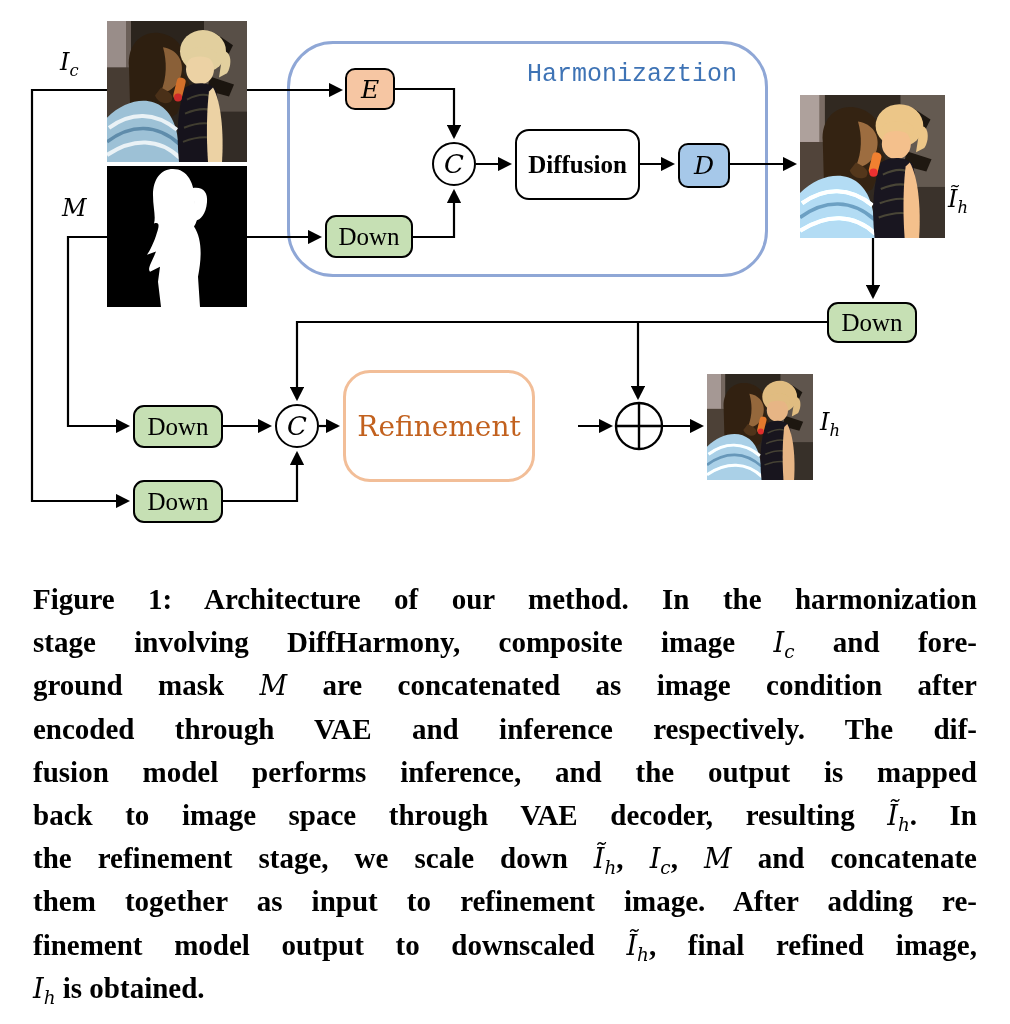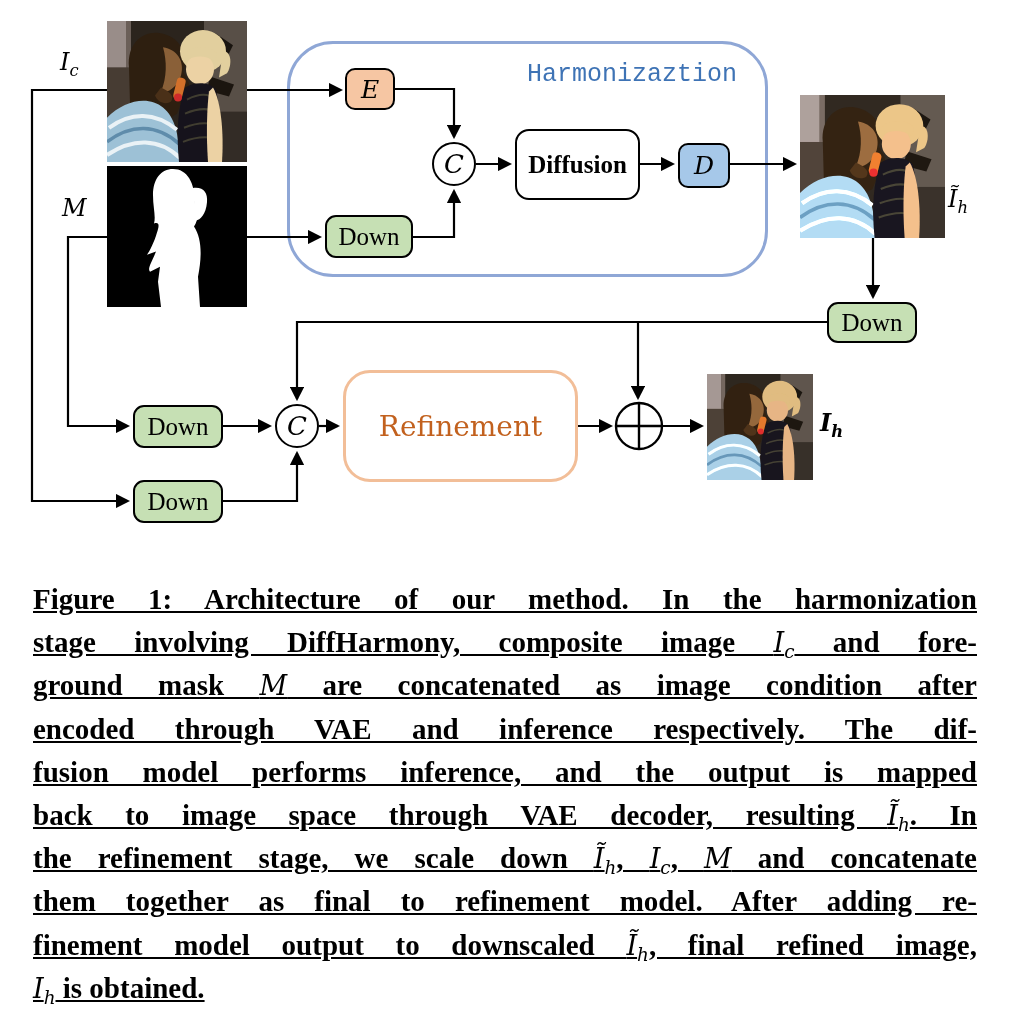--- a/index.html
+++ b/index.html
@@ -7,21 +7,21 @@
        font-family:"Liberation Serif",serif;color:#000;}
   .fig{position:absolute;left:0;top:0;width:1010px;height:560px;}
   .wires{position:absolute;left:0;top:0;width:1010px;height:560px;z-index:1;}
   .abs{position:absolute;box-sizing:border-box;}
 
   
   .stage1{left:287px;top:41px;width:481px;height:236px;border:3px solid var(--stage1-border,#8fa7d6);
           border-radius:46px;z-index:0;}
   .stage1-title{left:527px;top:60px;font-family:Liberation Mono, monospace;font-size:25px;
           color:var(--stage1-title,#3e73b5);white-space:nowrap;z-index:2;}
-  .stage2{left:343px;top:370px;width:235px;height:112px;border:3px solid var(--stage2-border,#f2be98);
+  .stage2{left:343px;top:370px;width:192px;height:112px;border:3px solid var(--stage2-border,#f2be98);
           border-radius:27px;background:#fff;z-index:0;}
   .stage2-title{position:absolute;left:0;top:0;width:100%;height:100%;display:flex;align-items:center;
           justify-content:center;font-family:"DejaVu Serif",serif;font-size:28px;
           color:var(--stage2-title,#c2611e);}
 
   
   .node{display:flex;align-items:center;justify-content:center;background:#fff;
         border:2.3px solid #000;z-index:2;font-size:25px;}
   .enc{left:345px;top:68px;width:50px;height:42px;border-radius:10px;
        background:var(--encoder-fill,#f6c6a3);font-style:italic;font-family:"DejaVu Serif",serif;}
@@ -40,21 +40,21 @@
 
   
   .photo{position:absolute;z-index:2;}
   .io-label{position:absolute;z-index:2;font-family:"DejaVu Serif",serif;font-style:italic;
             font-size:24px;white-space:nowrap;}
   .io-label sub,.math sub{font-size:68%;font-style:italic;line-height:0;}
 
   
   .caption{position:absolute;left:33px;top:578px;width:944px;font-weight:bold;
            font-size:29px;line-height:43.2px;z-index:2;}
-  .cap-line{text-align:justify;text-align-last:justify;white-space:normal;text-decoration:underline;}
+  .cap-line{text-align:justify;text-align-last:justify;white-space:normal;}
   .cap-line.last{text-align-last:left;}
   .math{font-style:italic;font-weight:normal;font-family:"DejaVu Serif",serif;font-size:27px;}
 </style>
 </head>
 <body>
 
 <div class="fig">
 
   <svg class="wires" viewBox="0 0 1010 560">
     <defs>
@@ -197,27 +197,27 @@
     <path d="M77,106 C92,100 105,100 111,106" stroke="#403d30" stroke-width="2" fill="none"></path>
     <path d="M76,120 C92,114 106,114 111,120" stroke="#403d30" stroke-width="2" fill="none"></path>
     <path d="M106,66 C114,80 117,110 115,140 L101,140 C99,112 100,86 102,70 Z" fill="var(--skin)"></path>
     <rect x="68" y="56" width="9" height="22" rx="4" fill="#d3702a" transform="rotate(14 72 67)"></rect>
     <circle cx="71" cy="76" r="4" fill="#cf2b2b"></circle>
   </svg>
 
   <span class="io-label" style="left:60px;top:48px;"><span>I</span><sub>c</sub></span>
   <span class="io-label" style="left:62px;top:194px;"><span>M</span><sub></sub></span>
   <span class="io-label" style="left:948px;top:145px;margin-top:40px;"><span>Ĩ</span><sub>h</sub></span>
-  <span class="io-label" style="left:820px;top:408px;font-weight:bold;"><span>I</span><sub>h</sub></span>
+  <span class="io-label" style="left:820px;top:408px;"><span>I</span><sub>h</sub></span>
 </div>
 
 <div class="caption">
     <div class="cap-line">Figure 1: Architecture of our method. In the harmonization</div>
     <div class="cap-line">stage involving DiffHarmony, composite image <span class="math">I<sub>c</sub></span> and fore-</div>
     <div class="cap-line">ground mask <span class="math">M</span> are concatenated as image condition after</div>
     <div class="cap-line">encoded through VAE and inference respectively. The dif-</div>
     <div class="cap-line">fusion model performs inference, and the output is mapped</div>
     <div class="cap-line">back to image space through VAE decoder, resulting <span class="math">Ĩ<sub>h</sub></span>. In</div>
     <div class="cap-line">the refinement stage, we scale down <span class="math">Ĩ<sub>h</sub></span>, <span class="math">I<sub>c</sub></span>, <span class="math">M</span> and concatenate</div>
-    <div class="cap-line">them together as final to refinement model. After adding re-</div>
+    <div class="cap-line">them together as input to refinement image. After adding re-</div>
     <div class="cap-line">finement model output to downscaled <span class="math">Ĩ<sub>h</sub></span>, final refined image,</div>
     <div class="cap-line last"><span class="math">I<sub>h</sub></span> is obtained.</div>
   </div>
 
 </body></html>

